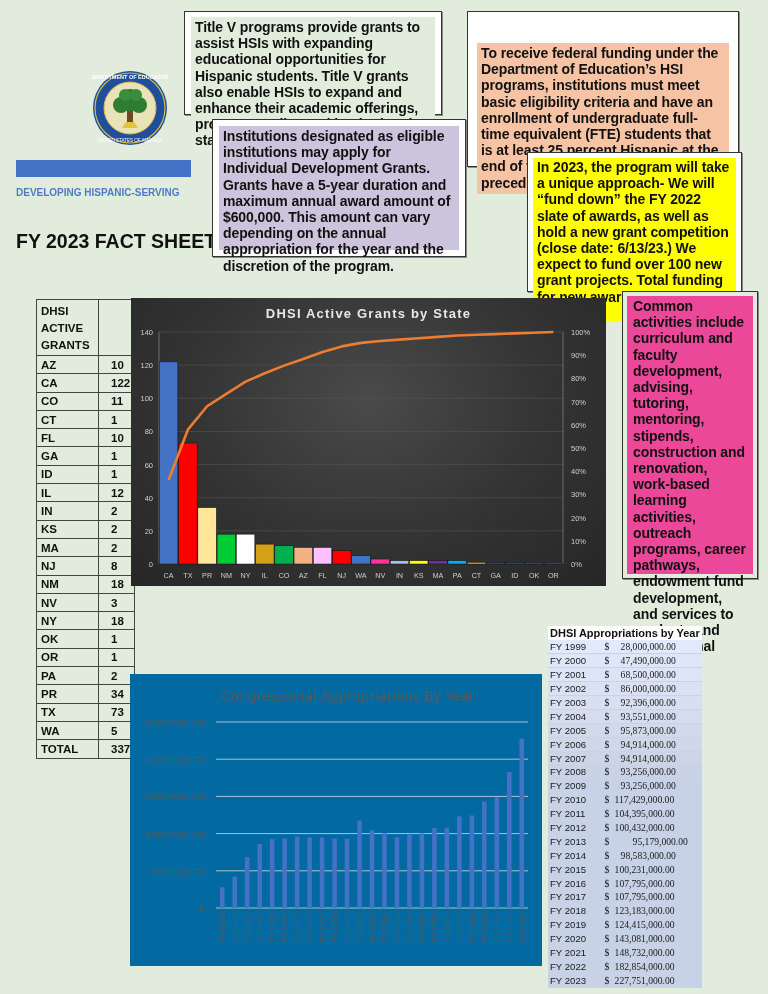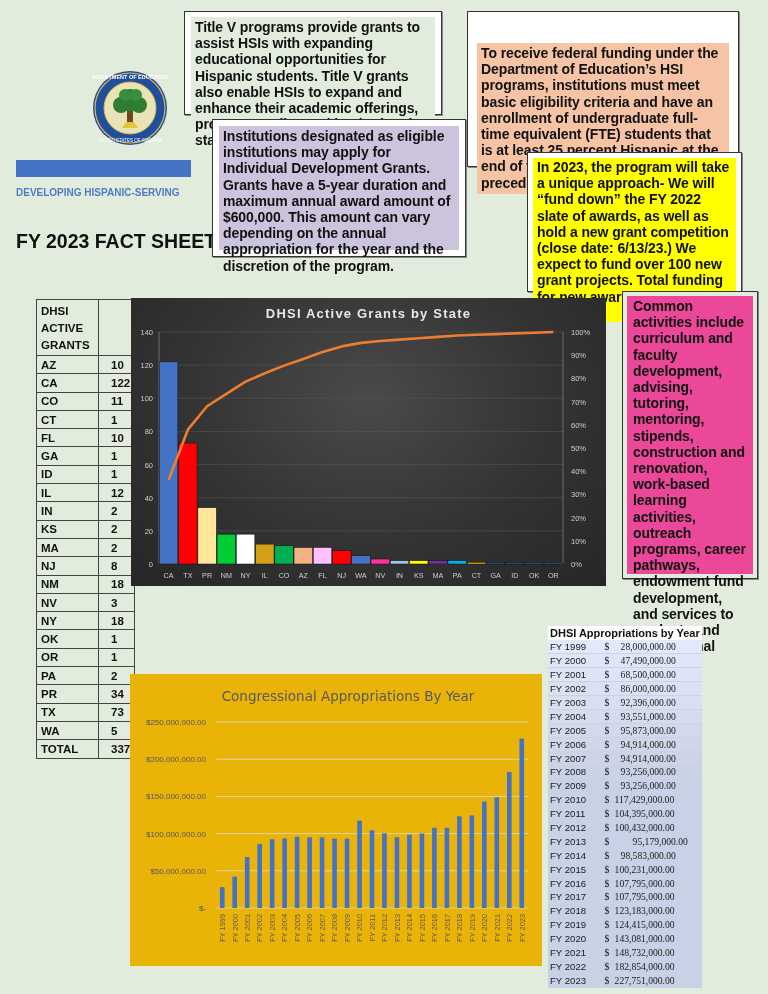--- a/index.html
+++ b/index.html
@@ -50,21 +50,21 @@
   #grants-table td.val { width: 28px; padding-left: 12px; }
   #grants-table td.head { height: 56px; line-height: 17px; vertical-align: top; padding-top: 3px; }
   
   #pareto {
     left: 131px; top: 298px; width: 475px; height: 288px;
     background: radial-gradient(ellipse at 50% 35%, #4a4a4a 0%, #333 55%, #262626 100%);
   }
   #pareto svg { position: absolute; left: 0; top: 0; }
   
   #approp {
-    left: 130px; top: 674px; width: 412px; height: 292px; background: #eab308;
+    left: 130px; top: 674px; width: 412px; height: 292px; background: #0369a1;
   }
   #approp svg { position: absolute; left: 0; top: 0; }
   
   #approp-table {
     left: 548px; top: 626px; border-collapse: collapse;
     font-size: 9.6px; font-weight: normal;
   }
   #approp-table th {
     font-weight: bold; font-size: 11px; text-align: left; background: #ffffff;
     padding: 0 2px; height: 14px; white-space: nowrap; color: #111;

